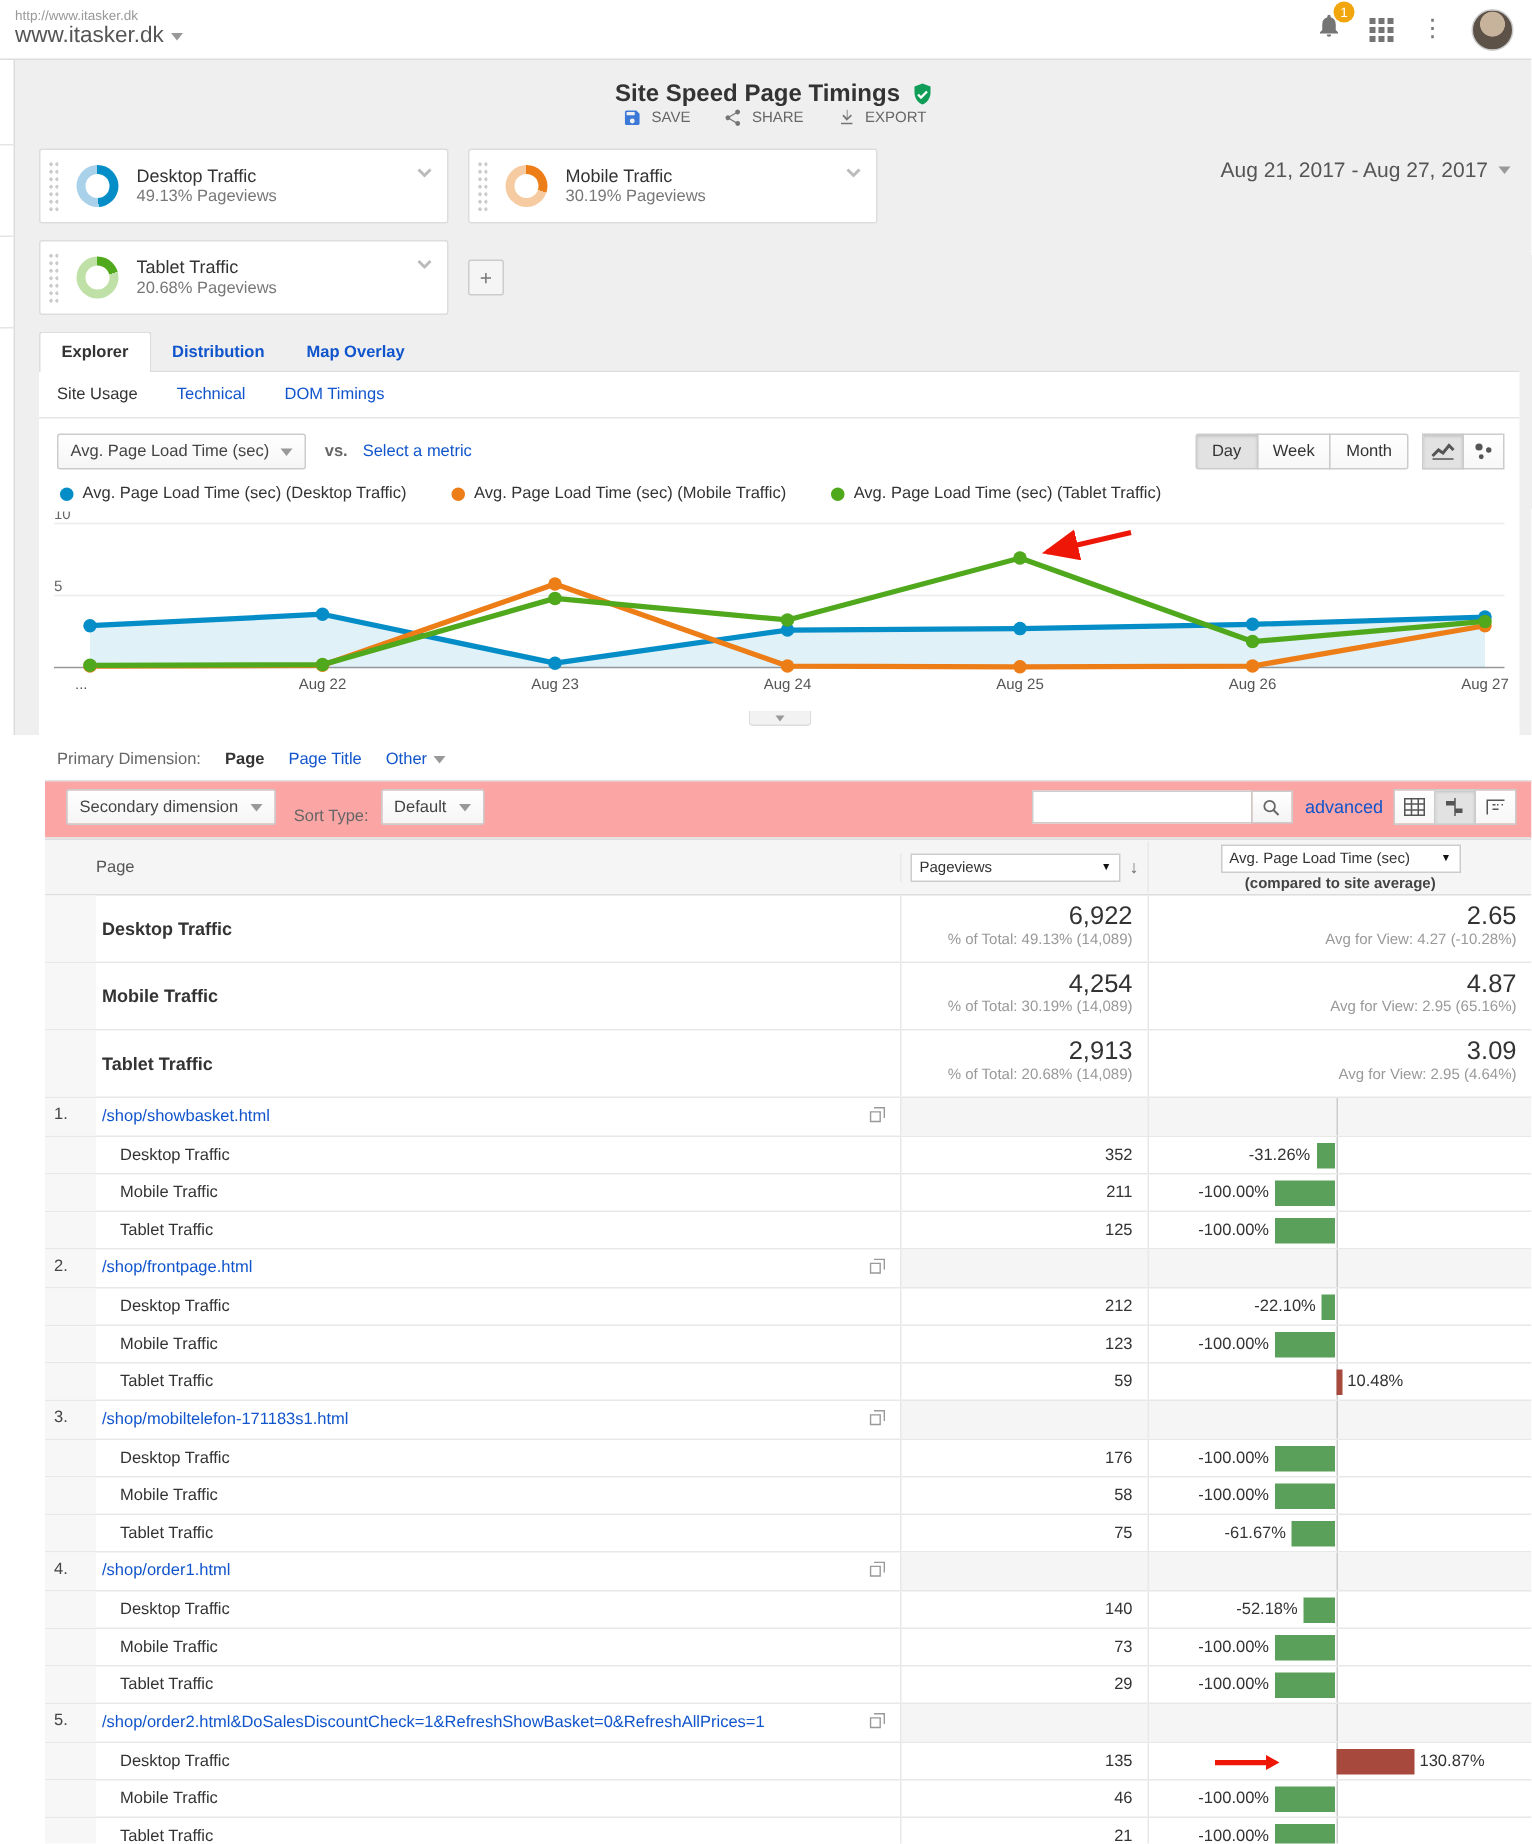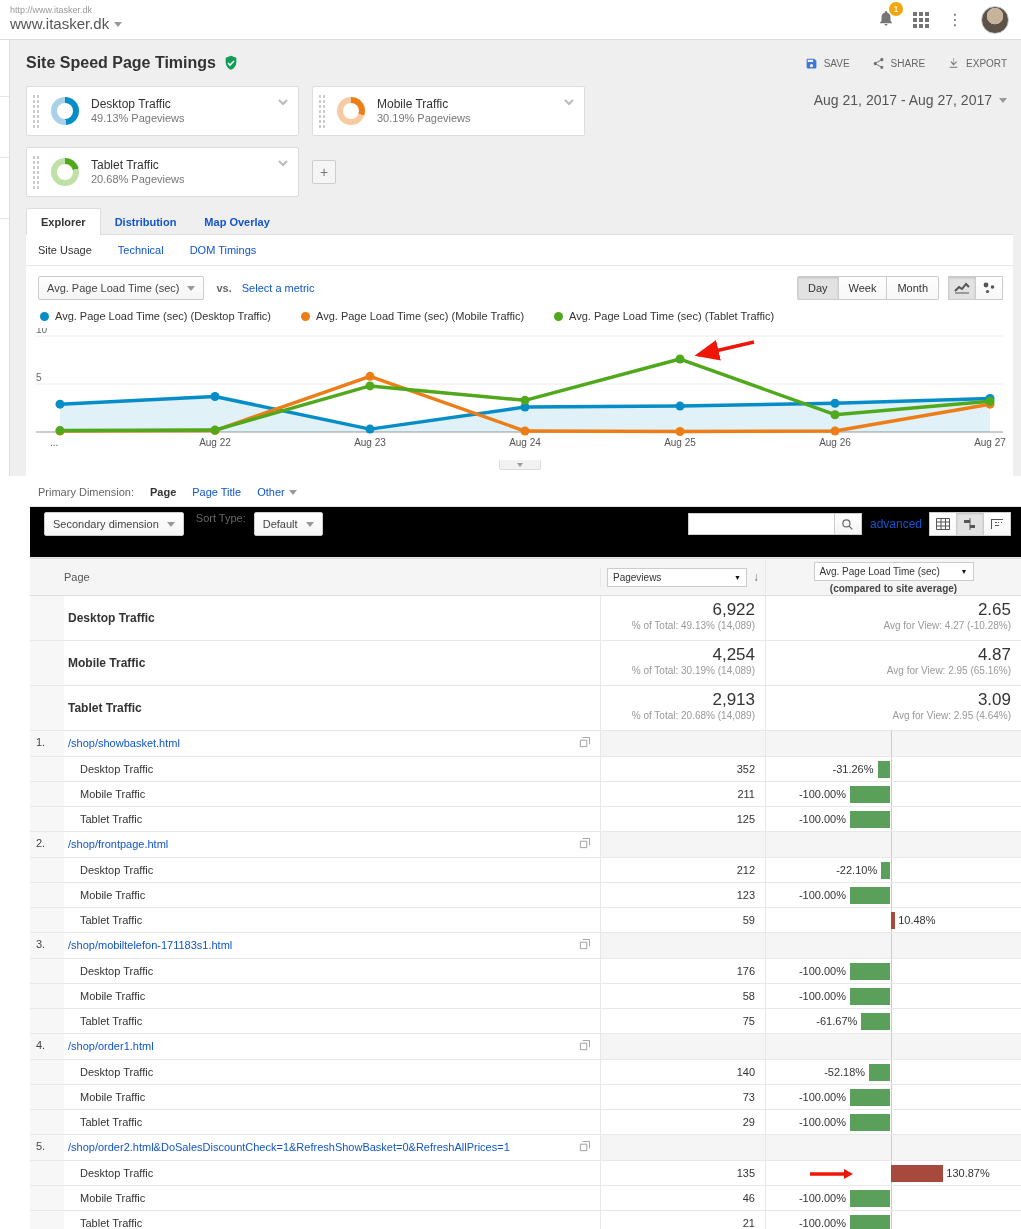--- a/index.html
+++ b/index.html
@@ -26,21 +26,21 @@
   .kebab { color:#757575; font-size:16px; letter-spacing:0; line-height:14px; }
   .avatar { width:28px; height:28px; border-radius:50%;
     background:radial-gradient(circle at 50% 35%, #c7b29c 0 38%, #5d5248 40% 100%); border:1px solid #ccc; }
 
   
   .upper { display:flex; background:#efefef; }
   .left-rail { width:22px; background:#fff; border-right:1px solid #ddd; }
   .left-rail .rail-line { border-top:1px solid #e5e5e5; margin-top:56px; }
   .upper-content { flex:1; padding:14px 8px 0 16px; }
 
-  .title-row { display:flex; justify-content:space-between; align-items:center; padding-right:6px; }
+  .title-row { display:flex; justify-content:space-between; align-items:center; padding-right:6px;flex-direction:column; }
   .report-title { font-size:16px; font-weight:bold; color:#333; display:flex; align-items:center; gap:7px; }
   .title-actions { display:flex; gap:22px; }
   .action-btn { display:flex; align-items:center; gap:6px; font-size:10px; color:#666; cursor:pointer; }
 
   
   .cards-area { position:relative; margin-top:14px; }
   .cards-row { display:flex; gap:13px; margin-bottom:11px; align-items:flex-start; }
   .seg-card { width:273px; height:50px; background:#fff; border:1px solid #ddd; border-radius:2px;
     display:flex; align-items:center; position:relative; }
   .drag-dots { width:7px; height:34px; margin-left:5px;
@@ -91,22 +91,22 @@
     border-radius:0 0 3px 3px; display:flex; align-items:center; justify-content:center; cursor:pointer; }
   .chart-pull .caret-dn { border-left-width:3px; border-right-width:3px; border-top-width:4px; }
 
   
   .lower { background:#fff; padding-left:30px; }
   .dim-row { display:flex; align-items:center; gap:16px; padding:10px 0 8px 8px; background:#fff; }
   .dim-label { font-size:11px; color:#666; }
   .dim-opt { font-size:11px; color:#15c; cursor:pointer; display:flex; align-items:center; gap:4px; }
   .dim-opt.active { color:#333; font-weight:bold; cursor:default; }
 
-  .toolbar { background:#000000; border-top:1px solid #e3e3e3; border-bottom:1px solid #e3e3e3;
-    display:flex; align-items:flex-start; padding:5px 8px 21px 14px; }
+  .toolbar { background:#fca5a5; border-top:1px solid #e3e3e3; border-bottom:1px solid #e3e3e3;
+    display:flex; align-items:flex-end; padding:5px 8px 8px 14px; }
   .sort-label { font-size:11px; color:#666; margin:0 8px 0 12px; }
   .toolbar-right { margin-left:auto; display:flex; align-items:center; gap:8px; padding-right:2px; }
   .search-box { display:flex; }
   .search-input { width:146px; height:22px; border:1px solid #ccc; border-right:none; font-size:11px; padding:0 5px; background:#fff; }
   .search-btn { width:28px; height:22px; border:1px solid #ccc; background:linear-gradient(#fff,#f4f4f4);
     display:flex; align-items:center; justify-content:center; cursor:pointer; }
 
   
   .gatable { width:100%; font-size:11px; }
   .trow { display:flex; align-items:stretch; border-bottom:1px solid #e8e8e8; }

